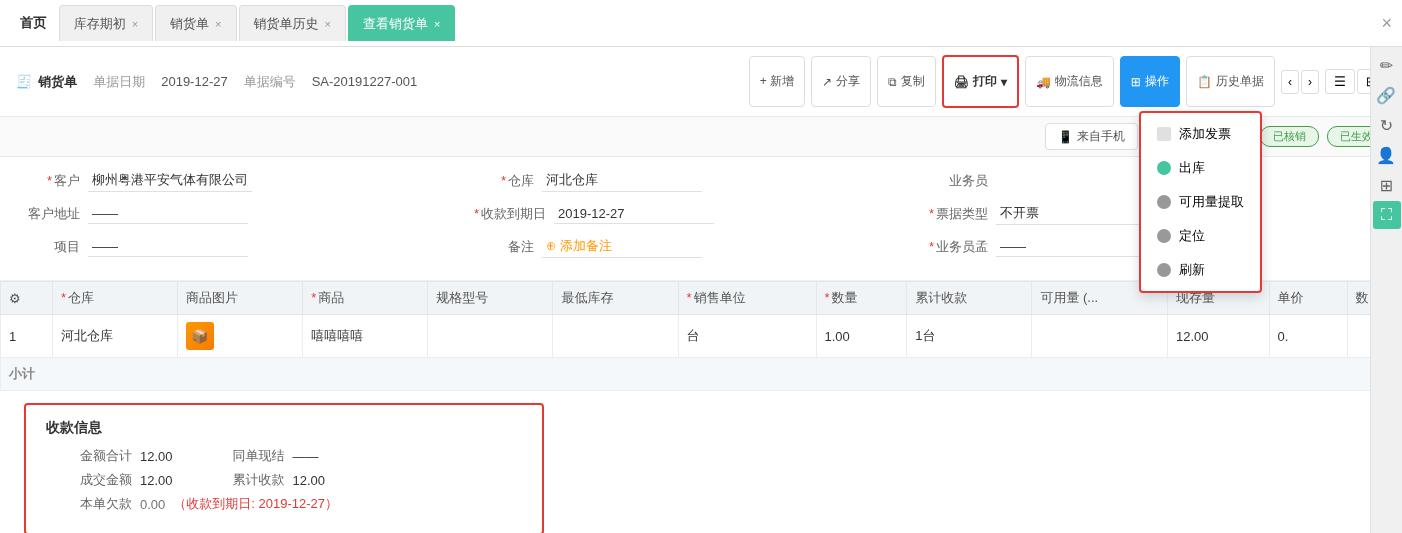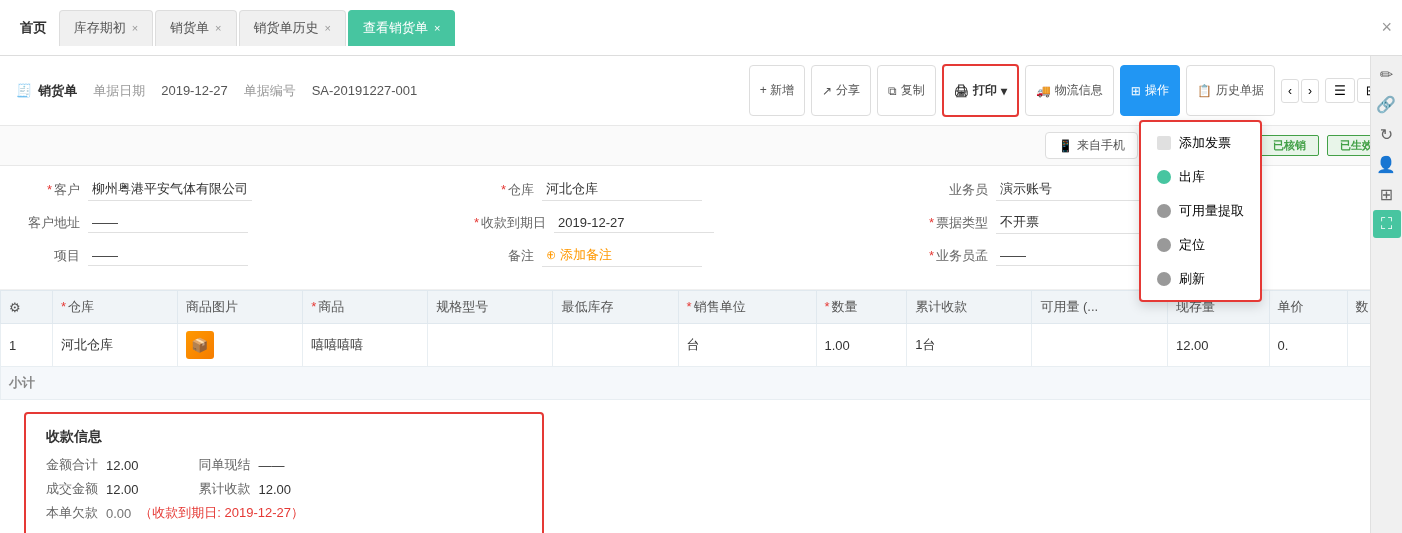--- a/index.html
+++ b/index.html
@@ -1,21 +1,21 @@
 <!DOCTYPE html>
 <html><head>
   <meta charset="utf-8">
   <style>
     * { box-sizing: border-box; margin: 0; padding: 0; }
     body { font-family: 'Microsoft YaHei', Arial, sans-serif; font-size: 13px; background: #f5f5f5; color: #333; }
 
     
     .tab-bar {
       display: flex; align-items: center; background: #fff; border-bottom: 1px solid #ddd;
-      padding: 0 10px; height: 56px; gap: 2px;
+      padding: 0 10px; height: 47px; gap: 2px;
     }
     .tab {
       display: flex; align-items: center; padding: 6px 14px; cursor: pointer;
       border-radius: 4px 4px 0 0; font-size: 13px; gap: 6px; height: 36px;
       background: #f0f0f0; border: 1px solid #ddd; border-bottom: none; color: #555;
     }
     .tab.active { background: #47c5a0; color: #fff; border-color: #47c5a0; }
     .tab .close-icon { font-size: 11px; color: #999; cursor: pointer; }
     .tab.active .close-icon { color: #fff; }
     .tab-home { background: none; border: none; color: #333; font-weight: bold; cursor: pointer; padding: 6px 10px; }
@@ -77,21 +77,21 @@
     tbody tr:nth-child(even) { background: #fafcff; }
     .subtotal-row td { background: #f5f8fb; font-weight: bold; color: #888; }
 
     
     .payment-box {
       border: 2px solid #e53935; border-radius: 4px; margin: 12px 16px;
       padding: 14px 20px; display: inline-block; min-width: 520px;
       background: #fff;
     }
     .payment-title { font-weight: bold; font-size: 14px; margin-bottom: 10px; }
-    .payment-row { display: flex; gap: 60px; margin-bottom: 6px; }
+    .payment-row { display: flex; gap: 60px; margin-bottom: 6px; margin-left: 34px; }
     .payment-item { display: flex; align-items: center; gap: 8px; }
     .payment-item-label { color: #666; }
     .payment-item-value { color: #333; }
     .payment-item-value.red { color: #737373; }
     .payment-item-value.link { color: #e53935; cursor: pointer; }
 
     
     .dropdown-menu {
       position: absolute; top: 64px; right: 140px; z-index: 1000;
       background: #fff; border: 2px solid #e53935; border-radius: 4px;
@@ -117,21 +117,21 @@
     .sidebar-icon.active { background: #47c5a0; color: #fff; }
 
     
     .product-thumb {
       width: 28px; height: 28px; background: linear-gradient(135deg, #ff9800, #f57c00);
       border-radius: 3px; display: flex; align-items: center; justify-content: center;
     }
 
     
     .status-badge {
-      padding: 2px 12px; border-radius: 2px; font-size: 11px; font-weight: bold;
+      padding: 2px 12px; border-radius: 10px; font-size: 11px;
     }
     .badge-sold { background: #e8f5e9; color: #43a047; border: 1px solid #43a047; }
     .badge-effective { background: #e8f5e9; color: #43a047; border: 1px solid #43a047; }
   </style>
 </head>
 <body>
 
 <div class="tab-bar">
   <button class="tab-home">首页</button>
 
@@ -227,21 +227,20 @@
       <div class="form-field">
         <span class="form-label required">客户</span>
         <span class="form-value">柳州粤港平安气体有限公司</span>
       </div>
       <div class="form-field">
         <span class="form-label required">仓库</span>
         <span class="form-value">河北仓库</span>
       </div>
       <div class="form-field">
         <span class="form-label">业务员</span>
-        <span class="form-value">演示账号</span>
       </div>
     </div>
     <div class="form-row">
       <div class="form-field">
         <span class="form-label">客户地址</span>
         <span class="form-value">——</span>
       </div>
       <div class="form-field">
         <span class="form-label required">收款到期日</span>
         <span class="form-value">2019-12-27</span>

